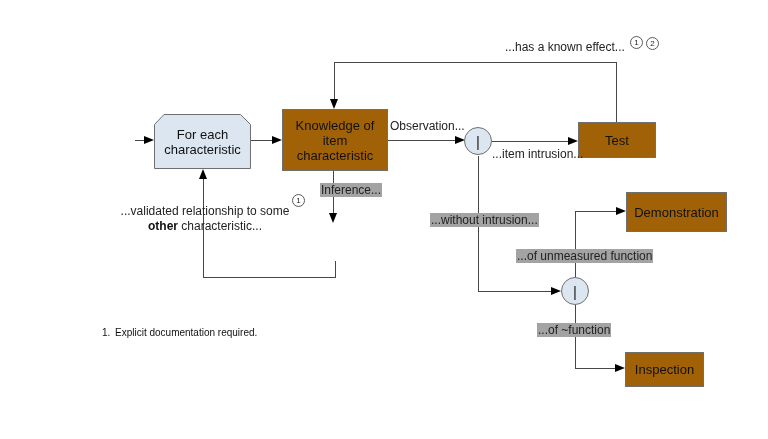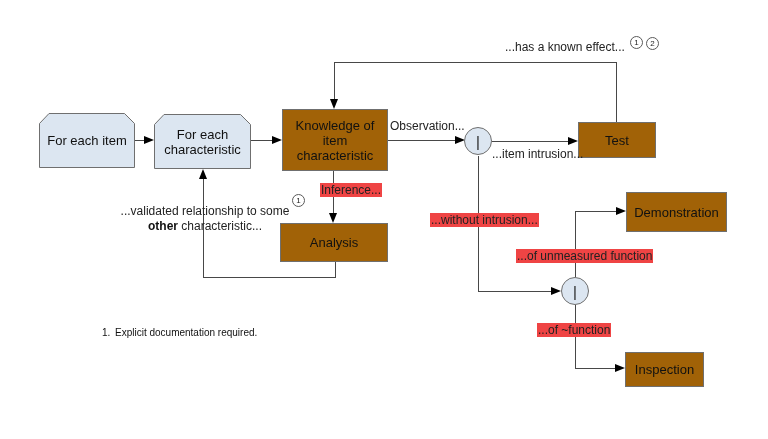--- a/index.html
+++ b/index.html
@@ -20,21 +20,21 @@
          border-bottom:4px solid transparent;border-left:10px solid #000;z-index:2;}
   .arr-d{position:absolute;width:0;height:0;border-left:4px solid transparent;
          border-right:4px solid transparent;border-top:10px solid #000;z-index:2;}
   .arr-u{position:absolute;width:0;height:0;border-left:4px solid transparent;
          border-right:4px solid transparent;border-bottom:10px solid #000;z-index:2;}
   
   .junction{position:absolute;width:28px;height:28px;border-radius:50%;background:#dce6f1;
             border:1px solid #6f6f6f;box-sizing:border-box;display:flex;align-items:center;
             justify-content:center;font-size:15px;font-weight:400;color:#222;z-index:2;}
   
-  .elabel{position:absolute;font-size:12px;line-height:14px;color:#222;background:#ef4444;
+  .elabel{position:absolute;font-size:12px;line-height:14px;color:#222;background:#a3a3a3;
           white-space:nowrap;padding:0 1px;z-index:3;}
   .elabel.clear{background:transparent;}
   .validated{position:absolute;left:110px;top:204px;width:190px;text-align:center;
              font-size:12px;line-height:15px;color:#222;z-index:3;background:transparent;}
   .validated b{color:#111;}
   
   .fmarker{position:absolute;width:13px;height:13px;border-radius:50%;border:1px solid #5a5a5a;
            box-sizing:border-box;background:#fff;display:flex;align-items:center;justify-content:center;
            font-size:8px;line-height:8px;color:#222;z-index:4;}
   
@@ -77,41 +77,32 @@
   <div class="arr-r" style="left:551px;top:287px;"></div>
 
   <div class="vline" style="left:575px;top:211px;height:66px;"></div>
   <div class="hline" style="left:575px;top:211px;width:42px;"></div>
   <div class="arr-r" style="left:616px;top:207px;"></div>
 
   <div class="vline" style="left:575px;top:305px;height:63px;"></div>
   <div class="hline" style="left:575px;top:368px;width:41px;"></div>
   <div class="arr-r" style="left:615px;top:364px;"></div>
 
-  <div class="pent" style="left:39px;top:113px;width:96px;height:55px;">
-    <svg width="96" height="55" viewBox="0 0 96 55">
-      <polygon points="10,0.5 85.5,0.5 95.5,10.5 95.5,54.5 0.5,54.5 0.5,10.5" fill="#dce6f1" stroke="#6f6f6f" stroke-width="1"></polygon>
-    </svg>
-    <div class="lbl">For each item</div>
-  </div>
 
   <div class="pent" style="left:154px;top:114px;width:97px;height:55px;">
     <svg width="97" height="55" viewBox="0 0 97 55">
       <polygon points="10,0.5 86.5,0.5 96.5,10.5 96.5,54.5 0.5,54.5 0.5,10.5" fill="#dce6f1" stroke="#6f6f6f" stroke-width="1"></polygon>
     </svg>
     <div class="lbl" style="padding:0 24px;border-radius:10px;">For each characteristic</div>
   </div>
 
   <div class="node-rect" style="left:282px;top:109px;width:106px;height:62px;padding:0 2px;">
     <span>Knowledge of item characteristic</span>
   </div>
 
-  <div class="node-rect" style="left:280px;top:223px;width:108px;height:39px;">
-    <span>Analysis</span>
-  </div>
 
   <div class="node-rect" style="left:578px;top:122px;width:78px;height:36px;">
     <span>Test</span>
   </div>
 
   <div class="node-rect" style="left:626px;top:192px;width:101px;height:40px;">
     <span>Demonstration</span>
   </div>
 
   <div class="node-rect" style="left:625px;top:352px;width:79px;height:35px;">

